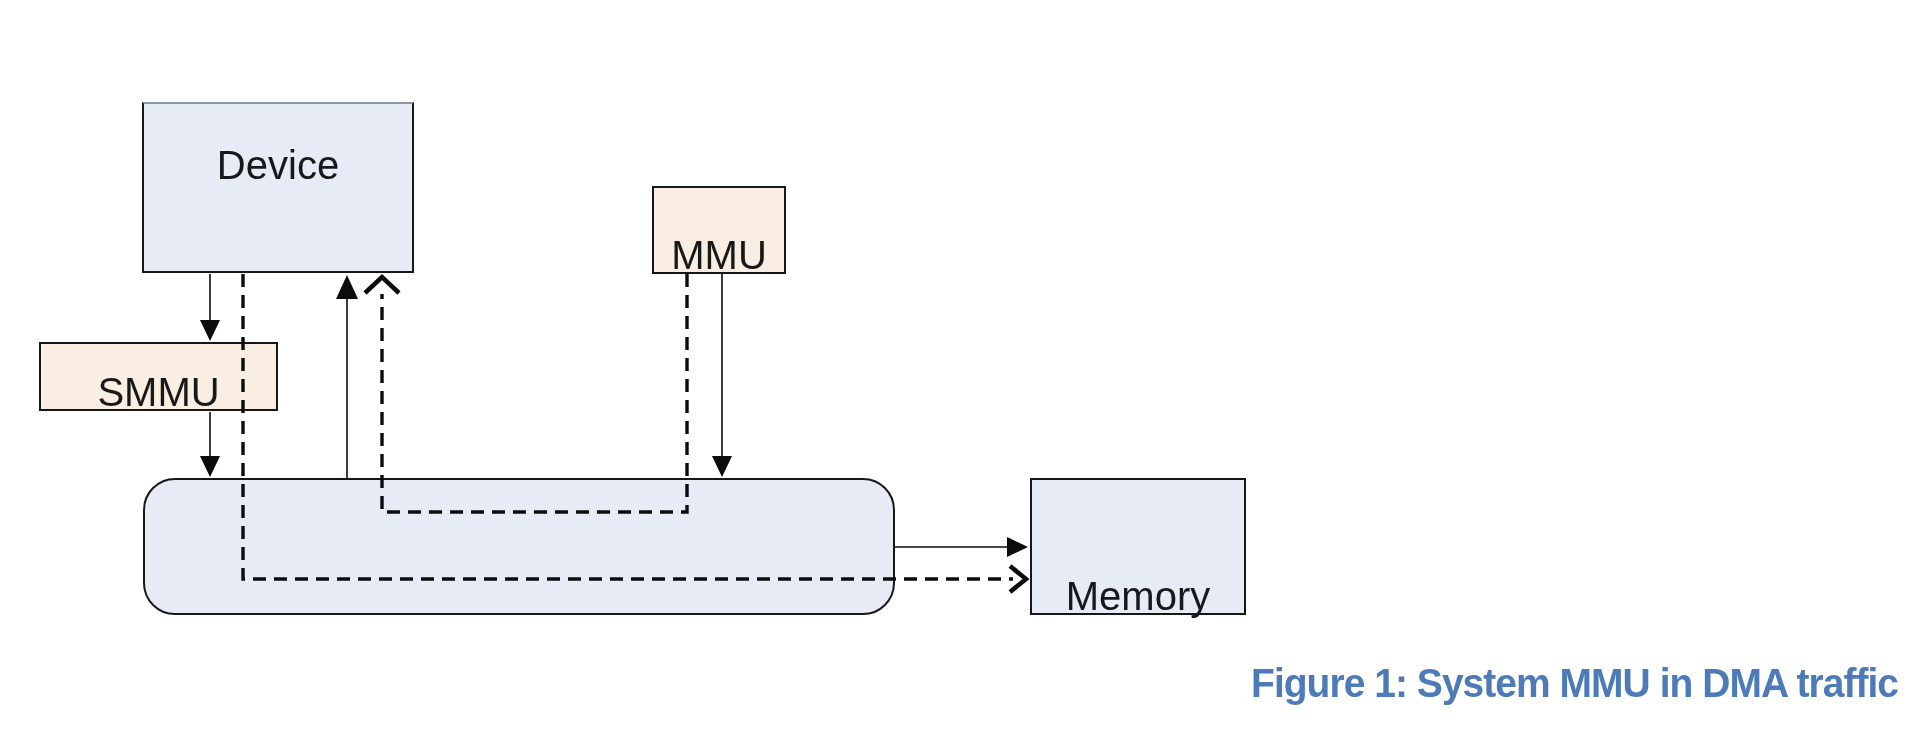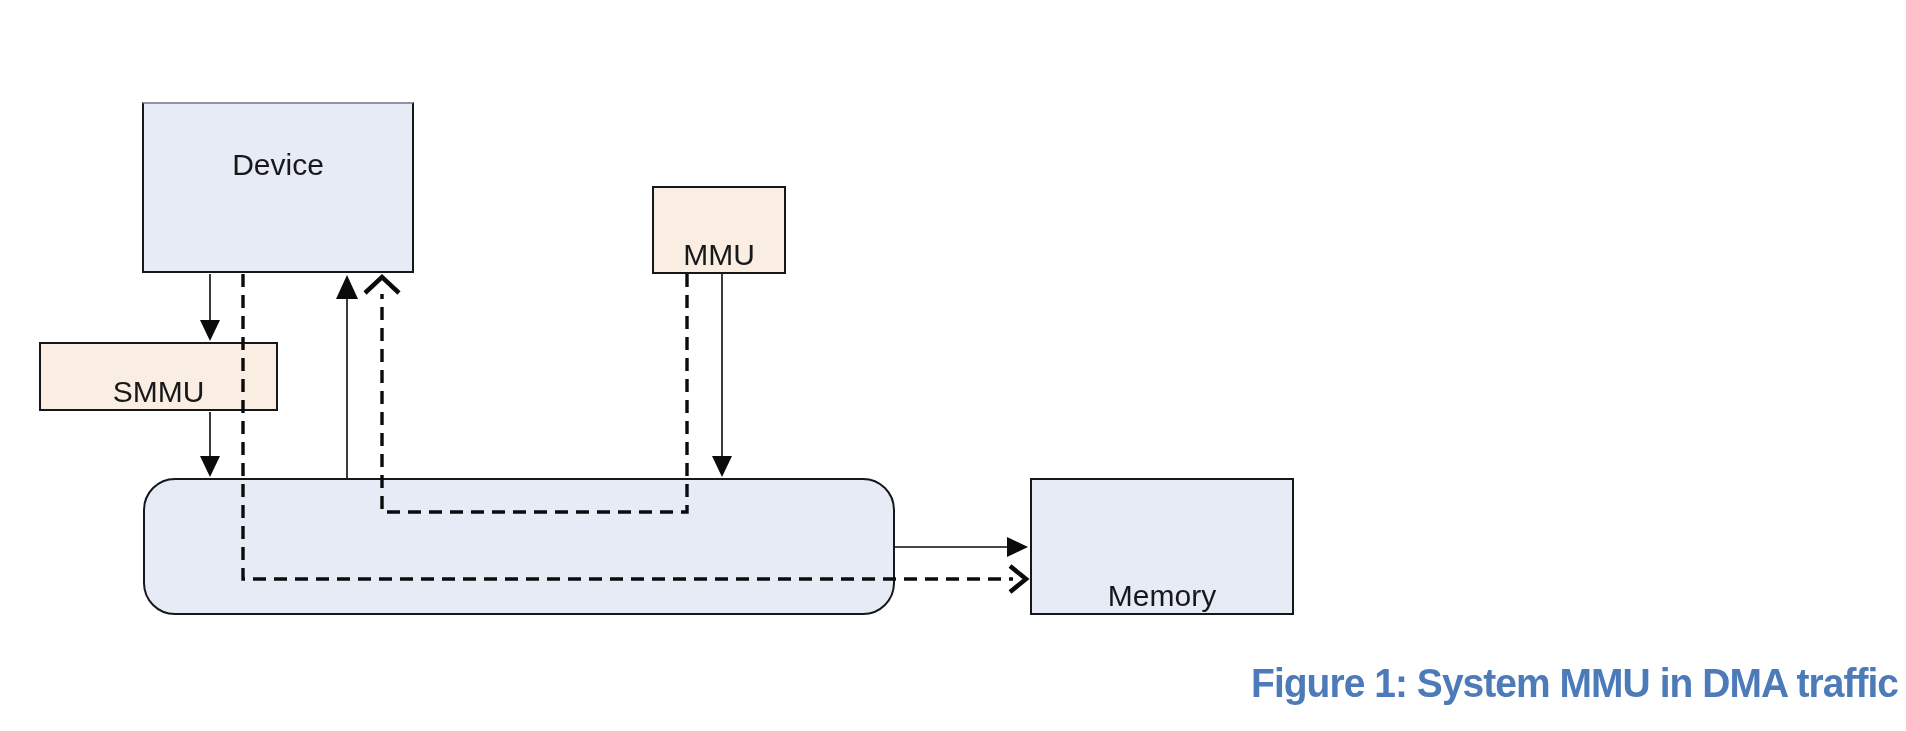--- a/index.html
+++ b/index.html
@@ -16,35 +16,35 @@
     overflow: hidden;
   }
   .node {
     position: absolute;
     box-sizing: border-box;
     border: 2px solid #14171c;
     background: #e7ebf6;
     display: flex;
     justify-content: center;
     color: #17181a;
-    font-size: 30px;
+    font-size: 40px;
     line-height: 34px;
   }
   .node.top-label { align-items: flex-start; padding-top: 44px; }
   .node.center-label { align-items: flex-end; }
   .node.gray-top { border-top-color: #8d95a3; }
   .device { left: 142px; top: 102px; width: 272px; height: 171px; }
   .pe     { left: 550px; top: 102px; width: 341px; height: 171px; }
   .mmu    { left: 652px; top: 186px; width: 134px; height: 88px; background: #f9eee1; }
   .smmu   { left: 39px;  top: 342px; width: 239px; height: 69px;  background: #f9eee1; }
   .interconnect {
     left: 143px; top: 478px; width: 752px; height: 137px;
     border-radius: 32px;
   }
-  .memory { left: 1030px; top: 478px; width: 264px; height: 137px; }
+  .memory { left: 1030px; top: 478px; width: 216px; height: 137px; }
   .connectors {
     position: absolute;
     left: 0; top: 0;
     width: 1906px; height: 731px;
     pointer-events: none;
   }
   .solid-line   { stroke: #0b0b0b; stroke-width: 1.6; fill: none; }
   .dashed-line  { stroke: #0b0b0b; stroke-width: 3.4; fill: none; stroke-dasharray: 13 8; }
   .filled-head  { fill: #0b0b0b; stroke: none; }
   .open-head    { stroke: #0b0b0b; stroke-width: 4.5; fill: none; stroke-linecap: butt; }

